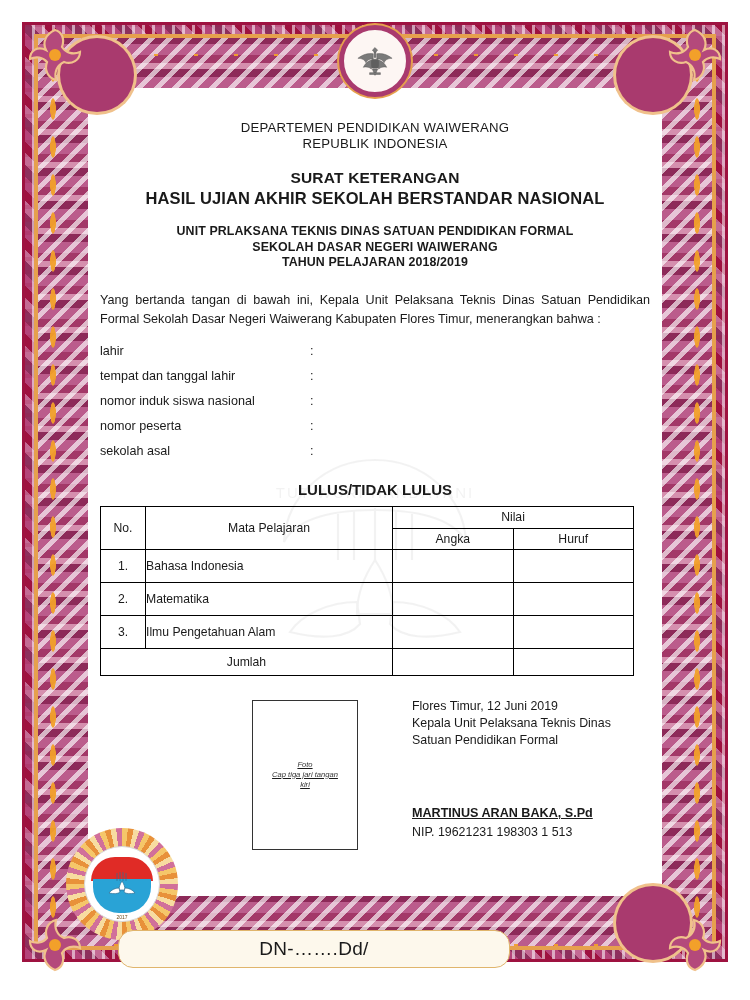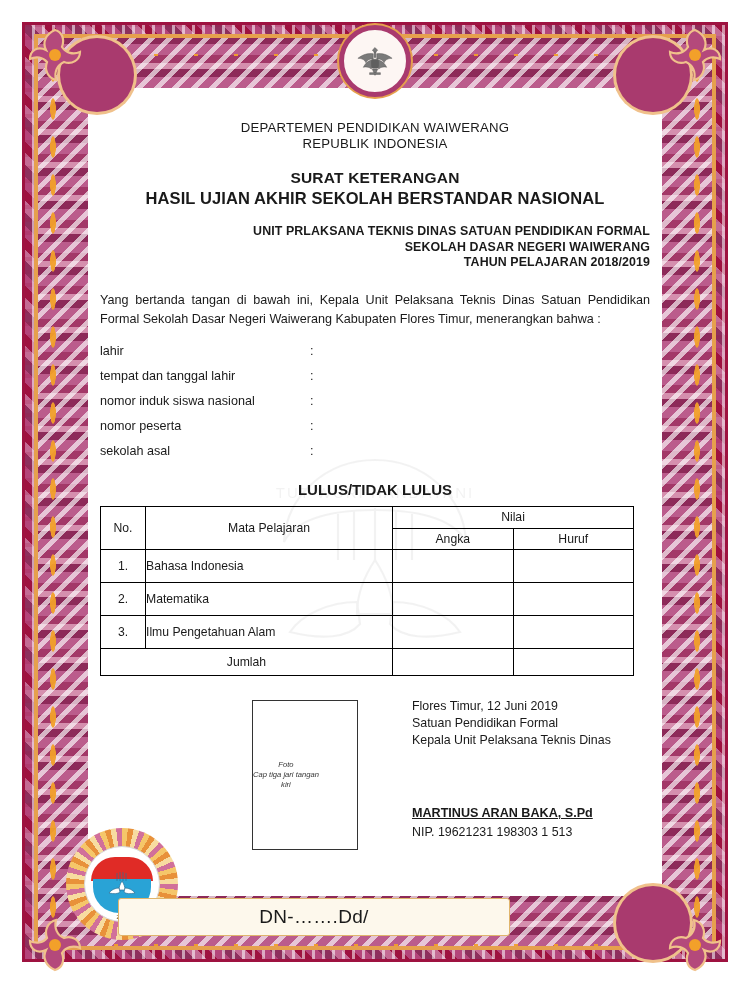--- a/index.html
+++ b/index.html
@@ -82,33 +82,33 @@
     position:relative;overflow:hidden;}
   .seal-red{position:absolute;top:10px;left:6px;right:6px;height:24px;
     background:#e02b26;border-radius:30px 30px 0 0;}
   .seal-blue{position:absolute;bottom:8px;left:8px;right:8px;height:34px;
     background:#29a3d6;border-radius:0 0 26px 26px;}
   .seal-year{position:absolute;bottom:1px;left:0;right:0;text-align:center;
     font-size:5px;color:#6b4a1a;font-family:"Liberation Sans",sans-serif;}
   .seal-tw{position:relative;z-index:3;width:30px;height:26px;}
 
   
-  .ribbon{position:absolute;left:118px;bottom:64px;width:390px;height:36px;
-    background:#fdf8ec;border:1px solid #e0b56c;border-radius:3px;
+  .ribbon{position:absolute;left:118px;bottom:32px;width:390px;height:36px;
+    background:#fdf8ec;border:1px solid #e0b56c;border-radius:15px;
     display:flex;align-items:center;justify-content:center;}
   .ribbon-text{font-size:19px;color:#1a1a1a;letter-spacing:.3px;}
 
   
   .content{position:absolute;left:100px;top:120px;width:550px;color:#1a1a1a;}
 
   .dept{text-align:center;font-size:13.2px;line-height:16px;letter-spacing:.2px;}
   .title{text-align:center;font-weight:bold;margin-top:17px;}
   .title .l1{font-size:15.5px;letter-spacing:.2px;}
   .title .l2{font-size:16.5px;letter-spacing:.1px;margin-top:2px;}
-  .subtitle{text-align:right;font-weight:bold;margin-top:16px;font-size:12.4px;
+  .subtitle{text-align:center;font-weight:bold;margin-top:16px;font-size:12.4px;
     line-height:15.5px;letter-spacing:.1px;}
   .subtitle .yr{font-weight:bold;}
 
   .para{margin-top:20px;font-size:12.6px;line-height:19.5px;text-align:justify;
     text-align-last:left;}
 
   .fields{margin-top:14px;}
   .field-row{display:flex;align-items:baseline;font-size:12.6px;height:25px;}
   .field-label{width:210px;}
   .field-colon{width:14px;}
@@ -127,21 +127,21 @@
   .c-hur{text-align:center;margin-top:40px;}
   .th-nilai{height:21px;text-align:center;}
   .th-sub{height:20px;text-align:center;}
   .row-cell{height:32px;}
   .mp-pad{padding-left:10px;}
   .jumlah-cell{height:26px;text-align:center;}
 
   
   .sig-area{position:relative;margin-top:22px;height:160px;}
   .photo-box{position:absolute;left:152px;top:2px;width:104px;height:148px;
-    border:1px solid #333;display:flex;align-items:center;}
+    border:1px solid #333;display:flex;align-items:center;justify-content:center;text-decoration:underline;}
   .photo-text{font-size:7.6px;font-style:italic;text-align:center;line-height:10px;
     color:#333;}
   .sig-block{position:absolute;left:312px;top:0;width:240px;font-size:12.4px;
     line-height:17px;}
   .sig-name{font-weight:bold;text-decoration:underline;font-size:12.6px;margin-top:56px;}
   .sig-nip{font-size:12.4px;margin-top:2px;}
 
   
   .watermark{position:absolute;left:50%;top:452px;transform:translateX(-50%);
     width:222px;height:192px;opacity:.10;pointer-events:none;z-index:1;}
@@ -335,21 +335,21 @@
       <div class="photo-box">
         <div class="photo-text">
           <div>Foto</div>
           <div>Cap tiga jari tangan</div>
           <div>kiri</div>
         </div>
       </div>
 
       <div class="sig-block">
         <div>Flores Timur, 12 Juni 2019</div>
+        <div>Kepala Unit Pelaksana Teknis Dinas</div>
         <div>Satuan Pendidikan Formal</div>
-        <div>Kepala Unit Pelaksana Teknis Dinas</div>
         <div class="sig-name">MARTINUS ARAN BAKA, S.Pd</div>
         <div class="sig-nip">NIP. 19621231 198303 1 513</div>
       </div>
     </div>
 
   </div>
 </div>
 
 </body></html>

